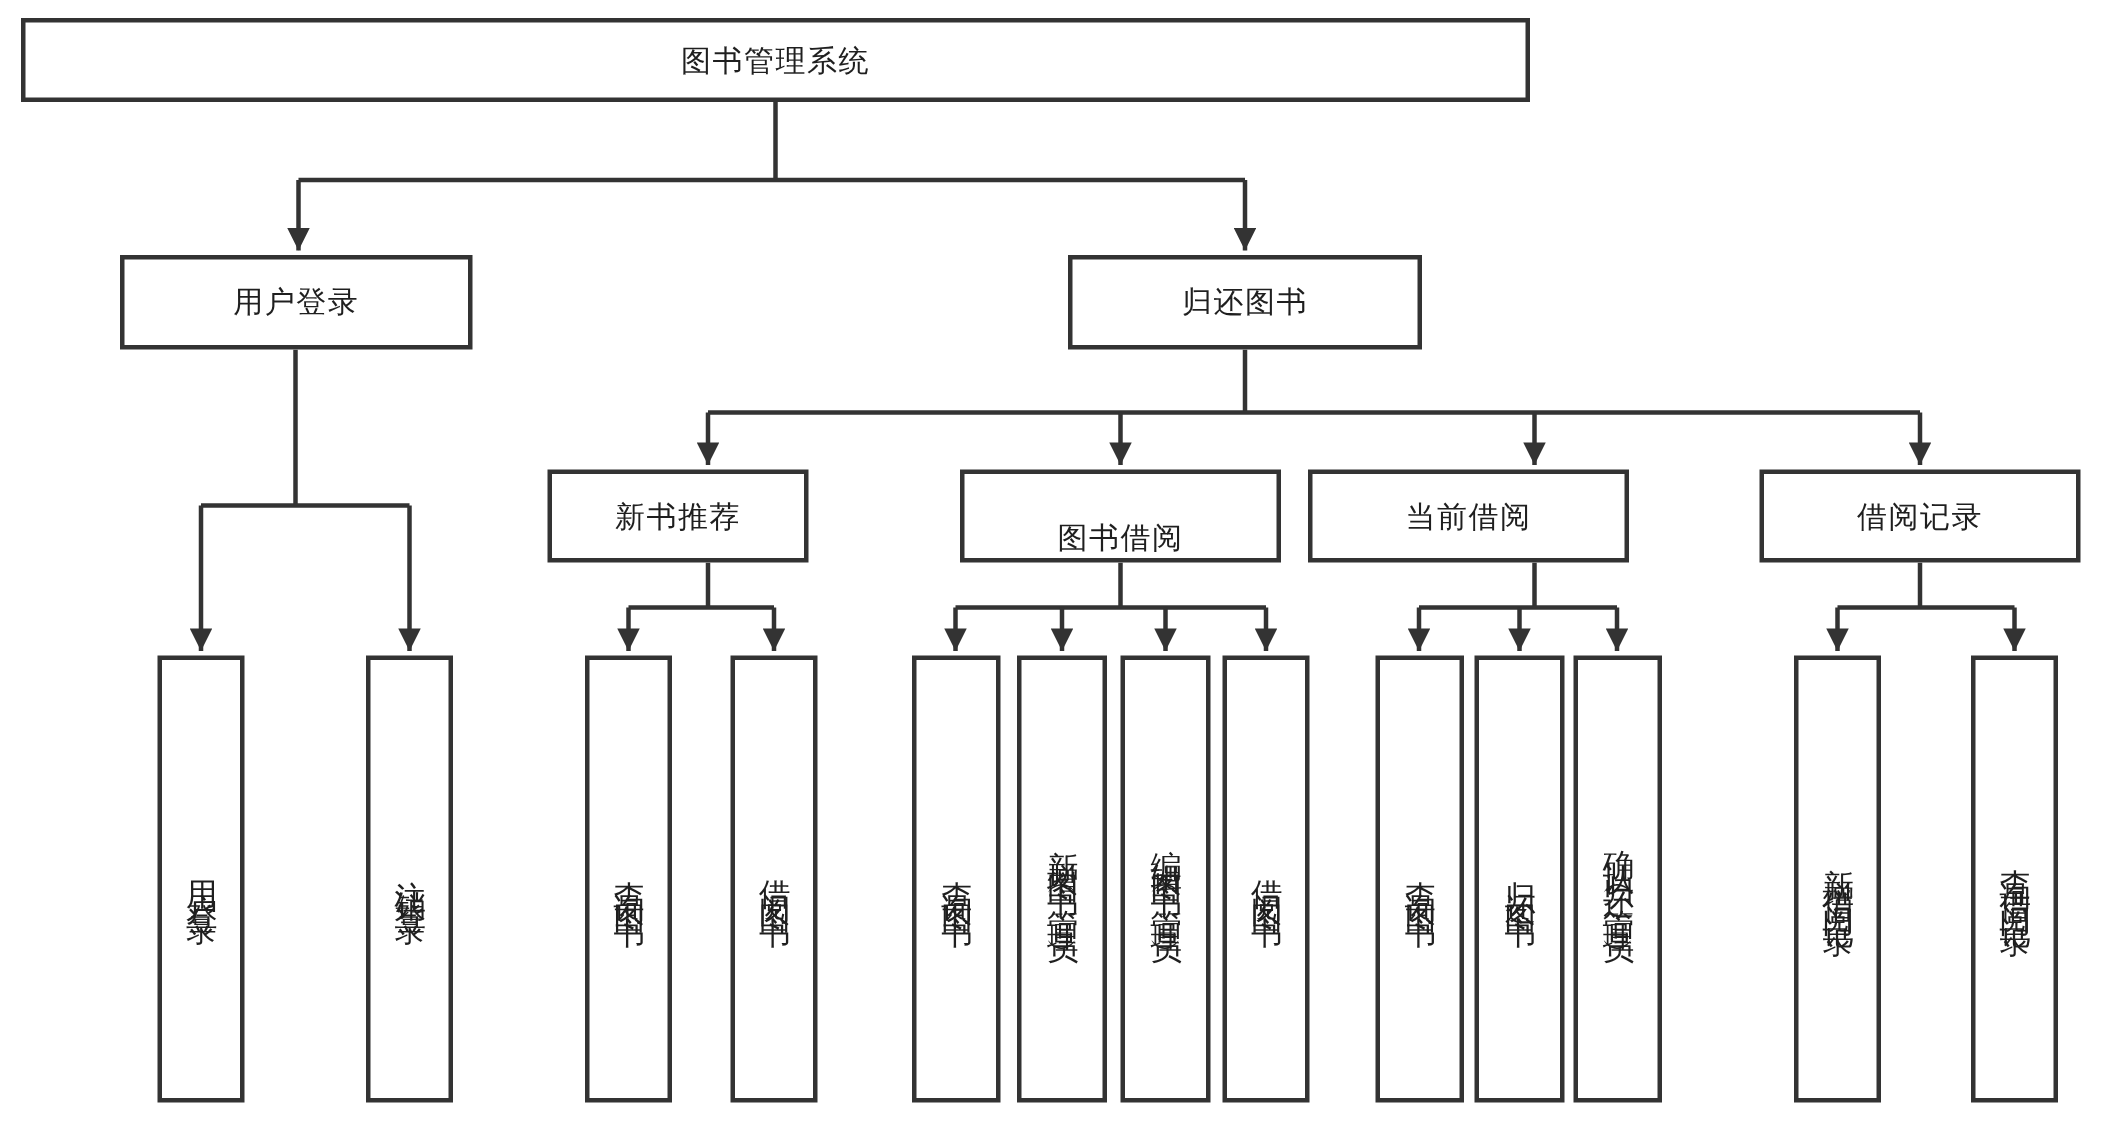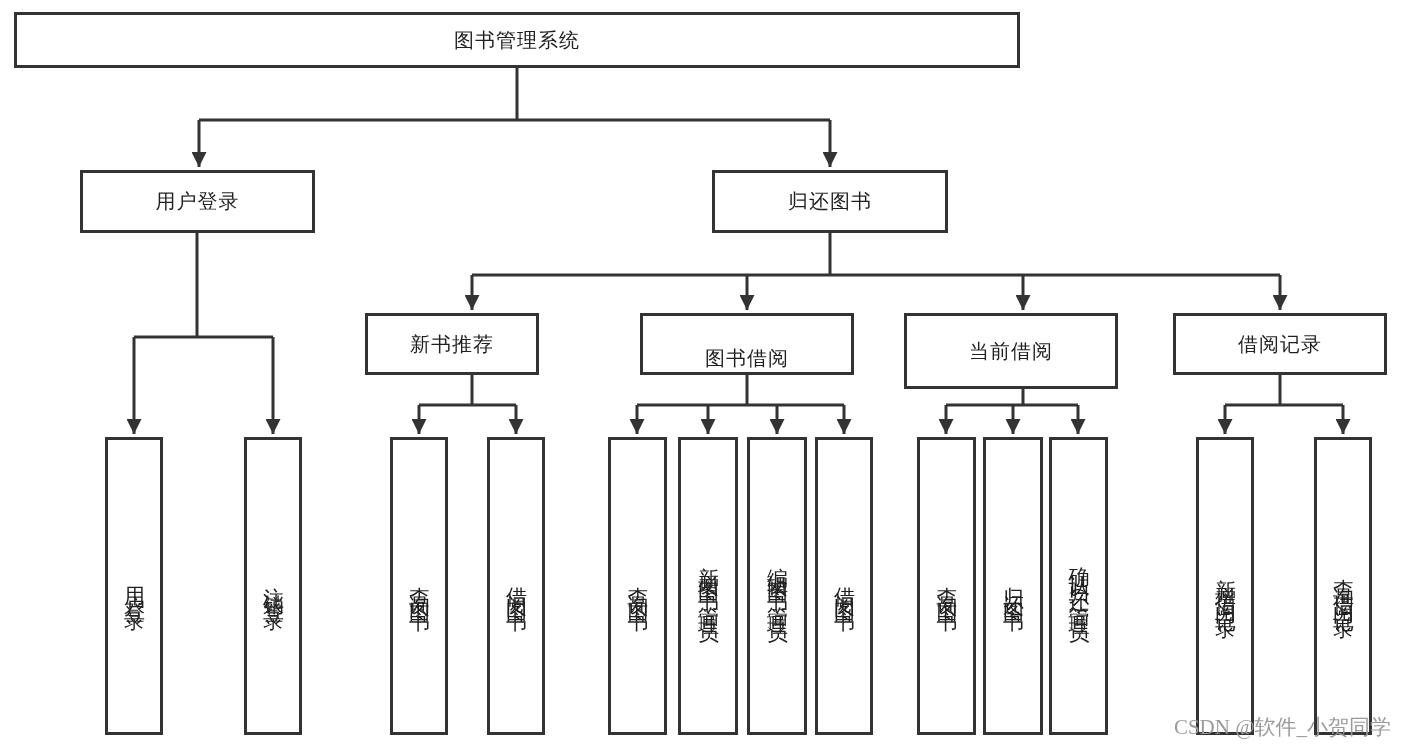--- a/index.html
+++ b/index.html
@@ -121,21 +121,21 @@
   <div class="node h" style="left:712px; top:170px; width:236px; height:63px;">
     <span class="label">归还图书</span>
   </div>
 
   <div class="node h" style="left:365px; top:313px; width:174px; height:62px;">
     <span class="label">新书推荐</span>
   </div>
   <div class="node h" style="left:640px; top:313px; width:214px; height:62px;align-items:flex-end;">
     <span class="label">图书借阅</span>
   </div>
-  <div class="node h" style="left:904px; top:313px; width:214px; height:76px;">
+  <div class="node h" style="left:872px; top:313px; width:214px; height:62px;">
     <span class="label">当前借阅</span>
   </div>
   <div class="node h" style="left:1173px; top:313px; width:214px; height:62px;">
     <span class="label">借阅记录</span>
   </div>
 
   <div class="node v" style="left:105px; top:437px; width:58px; height:298px;">
     <span class="label">用户登录</span>
   </div>
   <div class="node v" style="left:244px; top:437px; width:58px; height:298px;">
@@ -172,15 +172,14 @@
     <span class="label">确认归还（管理员）</span>
   </div>
 
   <div class="node v" style="left:1196px; top:437px; width:58px; height:298px;">
     <span class="label">新增借阅记录</span>
   </div>
   <div class="node v" style="left:1314px; top:437px; width:58px; height:298px;">
     <span class="label">查询借阅记录</span>
   </div>
 
-  <div class="watermark">CSDN @软件_小贺同学</div>
 
 </div>
 
 </body></html>

